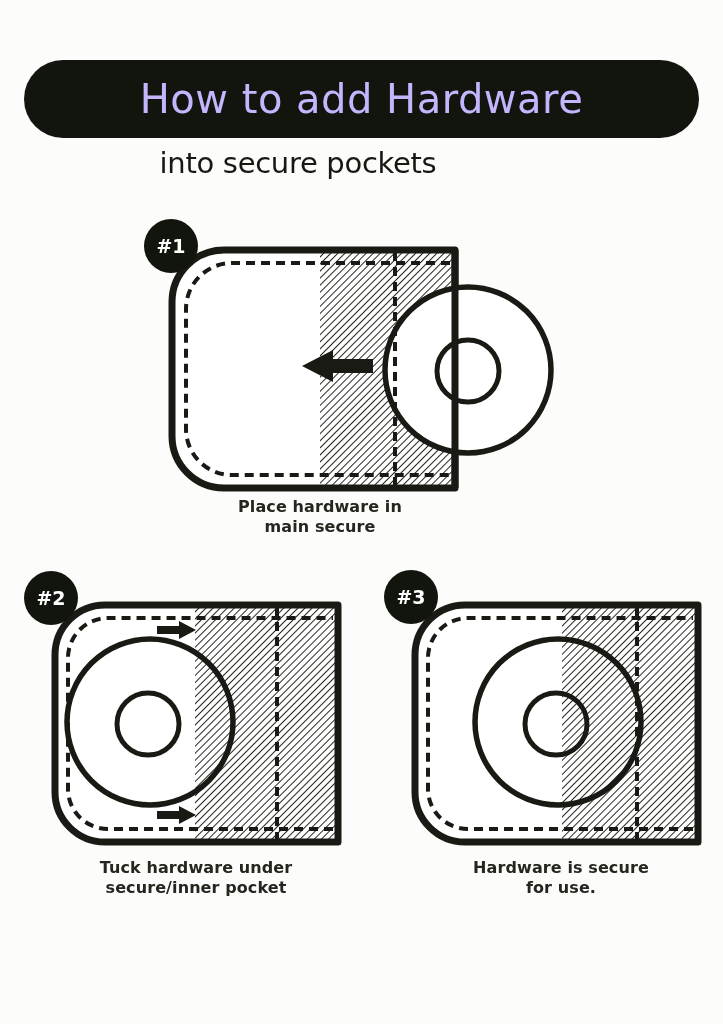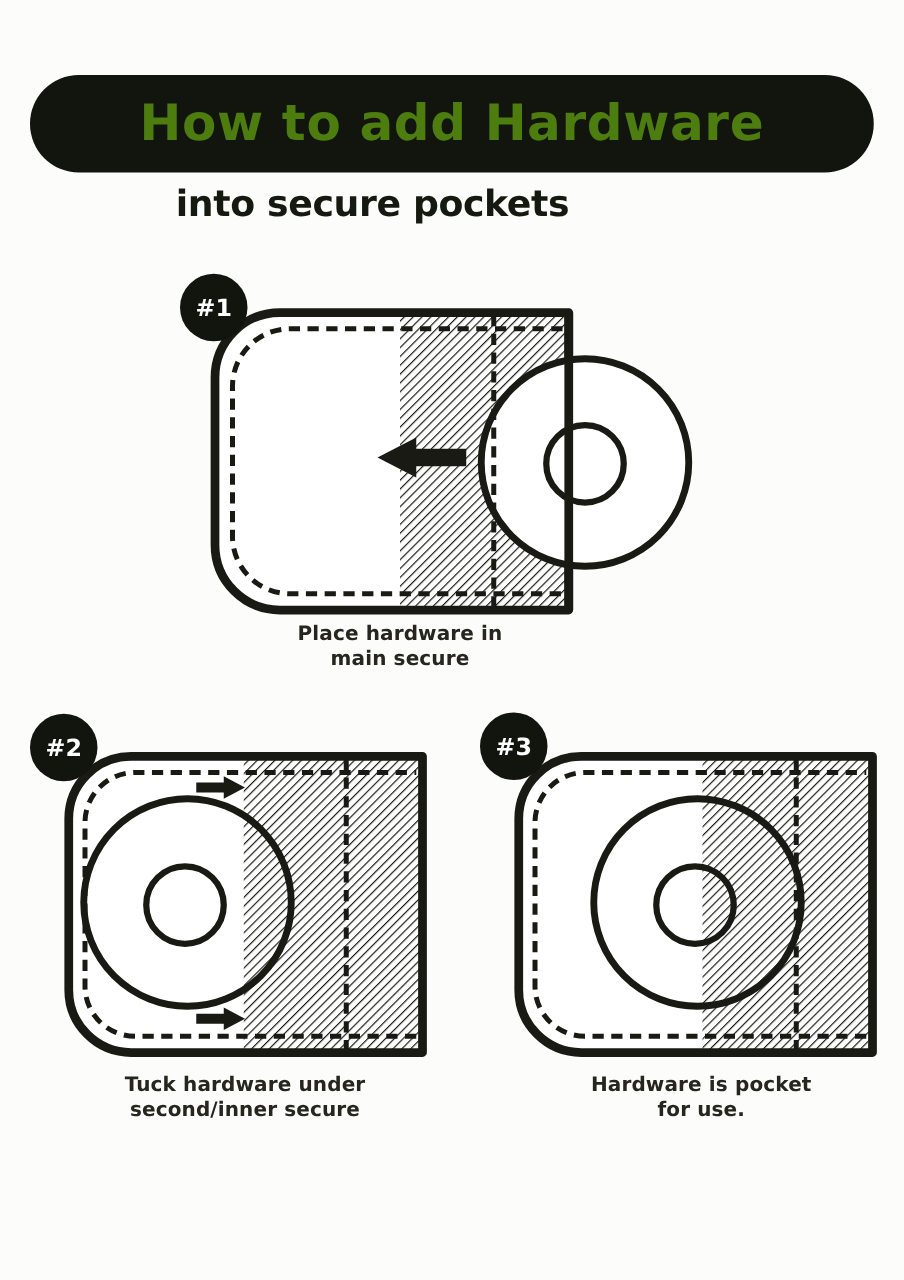--- a/index.html
+++ b/index.html
@@ -1,22 +1,22 @@
 <!DOCTYPE html>
 <html><head>
 <meta charset="utf-8">
 <style>
   html,body{margin:0;padding:0;}
   body{font-family:"DejaVu Sans","Liberation Sans",sans-serif;}
   .page{position:relative;width:723px;height:1024px;background:#fcfcfb;overflow:hidden;}
   .banner{position:absolute;left:24px;top:60px;width:675px;height:78px;background:#11150e;
           border-radius:39px;display:flex;align-items:center;justify-content:center;}
-  .banner .title{color:#4d7c0f;font-size:40px;font-weight:700;letter-spacing:.5px;white-space:nowrap;}
+  .banner .title{color:#c4b5fd;font-size:40px;font-weight:400;letter-spacing:.5px;white-space:nowrap;}
   .subtitle{position:absolute;left:0;top:146px;width:596px;text-align:center;color:#16190f;
-            font-size:29px;font-weight:700;letter-spacing:-0.3px;}
+            font-size:29px;font-weight:400;letter-spacing:-0.3px;}
   .step-svg{position:absolute;}
   .caption{position:absolute;width:300px;text-align:center;color:#26261f;font-size:16px;
            font-weight:700;line-height:20px;white-space:pre-line;letter-spacing:0.1px;}
   .badge-text{font-family:"DejaVu Sans","Liberation Sans",sans-serif;font-weight:700;}
 </style>
 </head>
 <body>
 
 <div class="page">
 
@@ -77,21 +77,21 @@
       <circle cx="133" cy="159" r="31" fill="#ffffff" stroke="#1a1a14" stroke-width="5"></circle>
     </g>
     <polygon points="181,65 164,56 164,61 142,61 142,69 164,69 164,74" fill="#1a1a14"></polygon>
     <polygon points="181,250 164,241 164,246 142,246 142,254 164,254 164,259" fill="#1a1a14"></polygon>
     <g>
       <circle cx="36" cy="33" r="27" fill="#11150e"></circle>
       <text class="badge-text" x="36" y="40" text-anchor="middle" font-size="19" fill="#ffffff">#2</text>
     </g>
   </svg>
   <div class="caption" style="left:46px;top:858px">Tuck hardware under
-second/inner secure</div>
+secure/inner pocket</div>
 
   <svg class="step-svg" style="left:375px;top:565px" width="348" height="292" viewBox="0 0 348 292">
     <defs>
       <pattern id="hatch3" patternUnits="userSpaceOnUse" width="5" height="5" patternTransform="rotate(45)">
         <rect width="5" height="5" fill="#ffffff"></rect>
         <line x1="0" y1="0" x2="0" y2="5" stroke="#1a1a14" stroke-width="1.9"></line>
       </pattern>
     </defs>
     <path d="M323,277 H90 A50,50 0 0 1 40,227 V90 A50,50 0 0 1 90,40 H323 Z" fill="#ffffff"></path>
     <rect x="187" y="40" width="136" height="237" fill="url(#hatch3)"></rect>
@@ -100,16 +100,16 @@
     <path d="M323,277 H90 A50,50 0 0 1 40,227 V90 A50,50 0 0 1 90,40 H323 Z" fill="none" stroke="#1a1a14" stroke-width="7" stroke-linejoin="round"></path>
     <g>
       <circle cx="183" cy="157" r="83" fill="none" stroke="#1a1a14" stroke-width="5.5"></circle>
       <circle cx="181" cy="159" r="31" fill="none" stroke="#1a1a14" stroke-width="5"></circle>
     </g>
     <g>
       <circle cx="36" cy="32" r="27" fill="#11150e"></circle>
       <text class="badge-text" x="36" y="39" text-anchor="middle" font-size="19" fill="#ffffff">#3</text>
     </g>
   </svg>
-  <div class="caption" style="left:411px;top:858px">Hardware is pocket
+  <div class="caption" style="left:411px;top:858px">Hardware is secure
 for use.</div>
 
 </div>
 
 </body></html>

